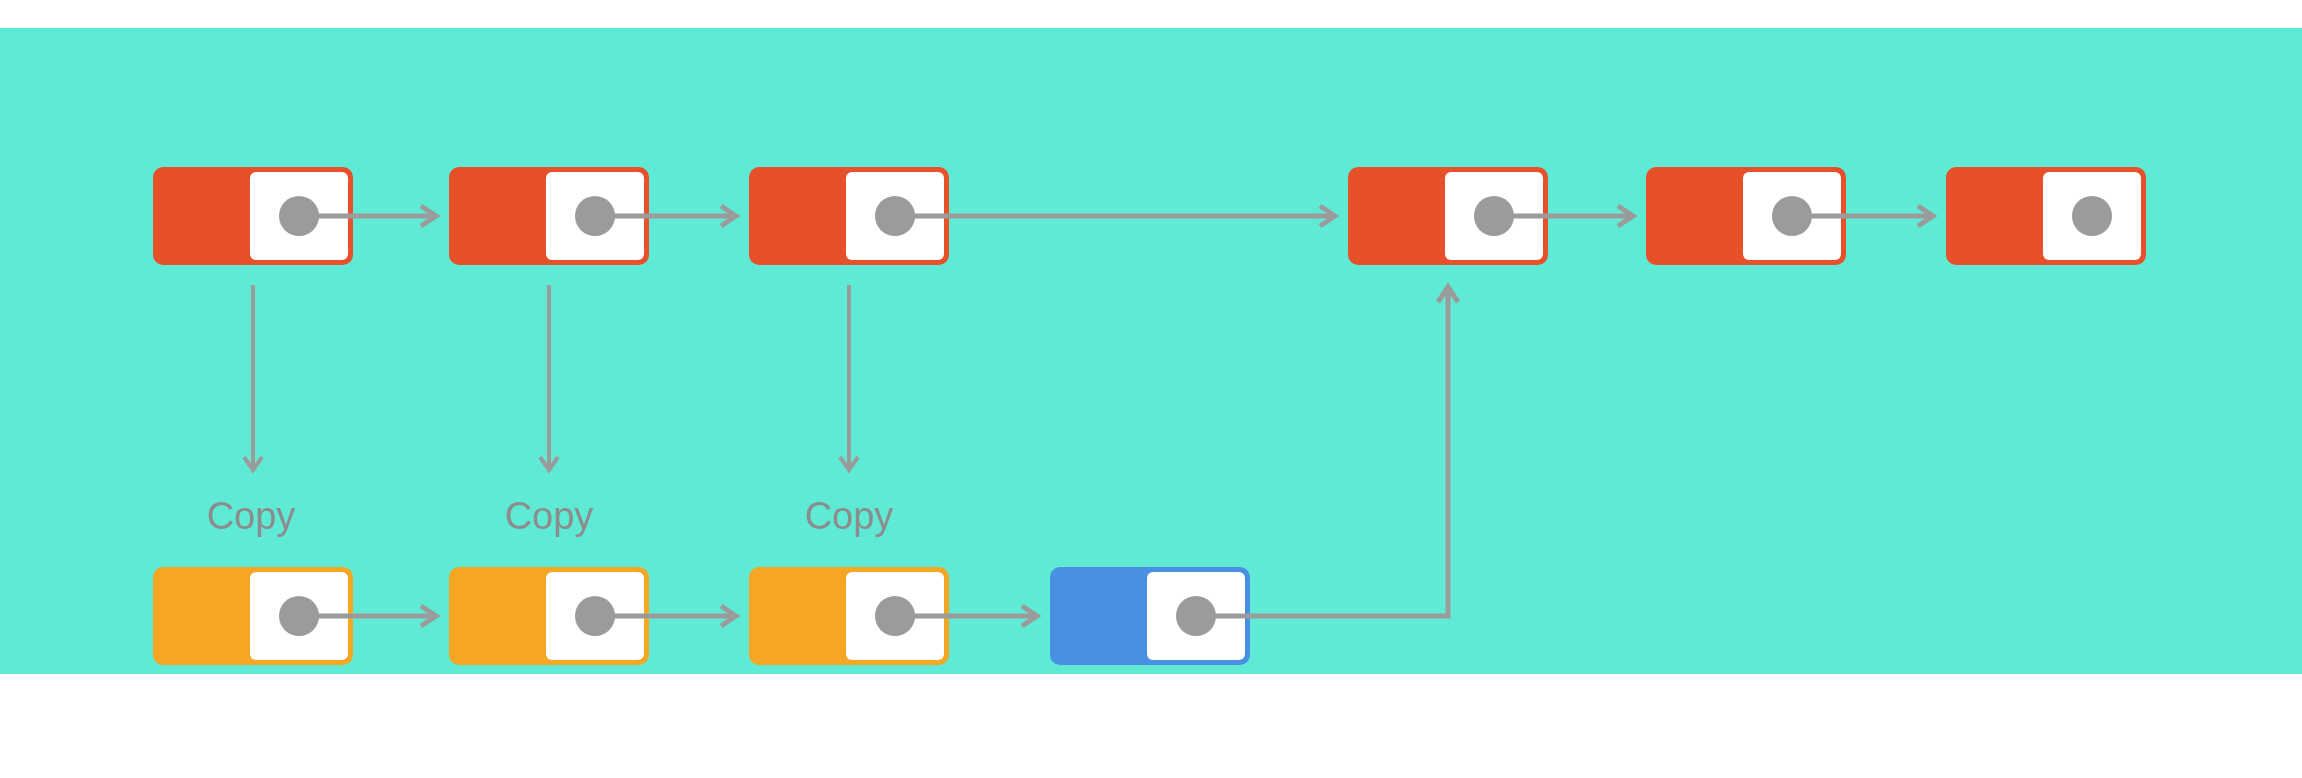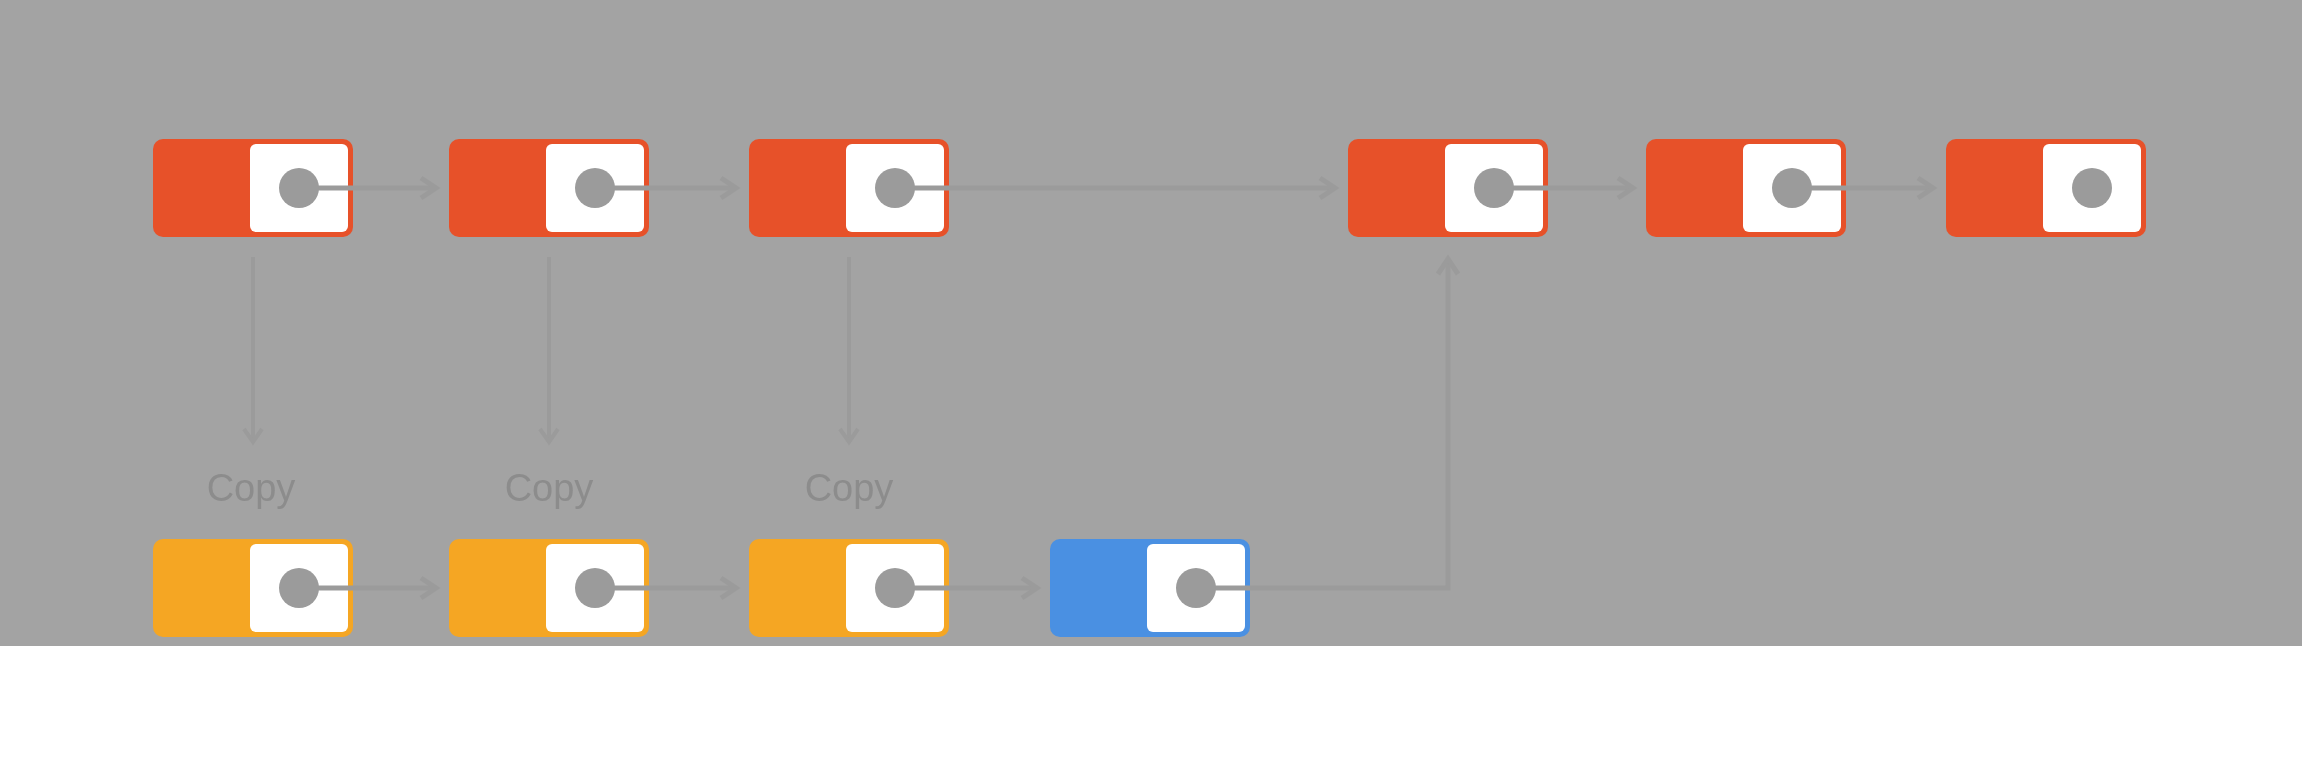--- a/index.html
+++ b/index.html
@@ -4,23 +4,24 @@
 <style>
   html, body {
     margin: 0;
     padding: 0;
     background: #ffffff;
   }
   #stage {
     position: relative;
     width: 2302px;
     height: 646px;
-    background: #a3a3a3;
+    background: #5eead4;
     overflow: hidden;
     font-family: "Liberation Sans", sans-serif;
+    margin-top: 28px;
   }
   #diagram-svg {
     position: absolute;
     left: 0;
     top: 0;
   }
   text.copy-label {
     font-family: "Liberation Sans", sans-serif;
     font-weight: 400;
   }

